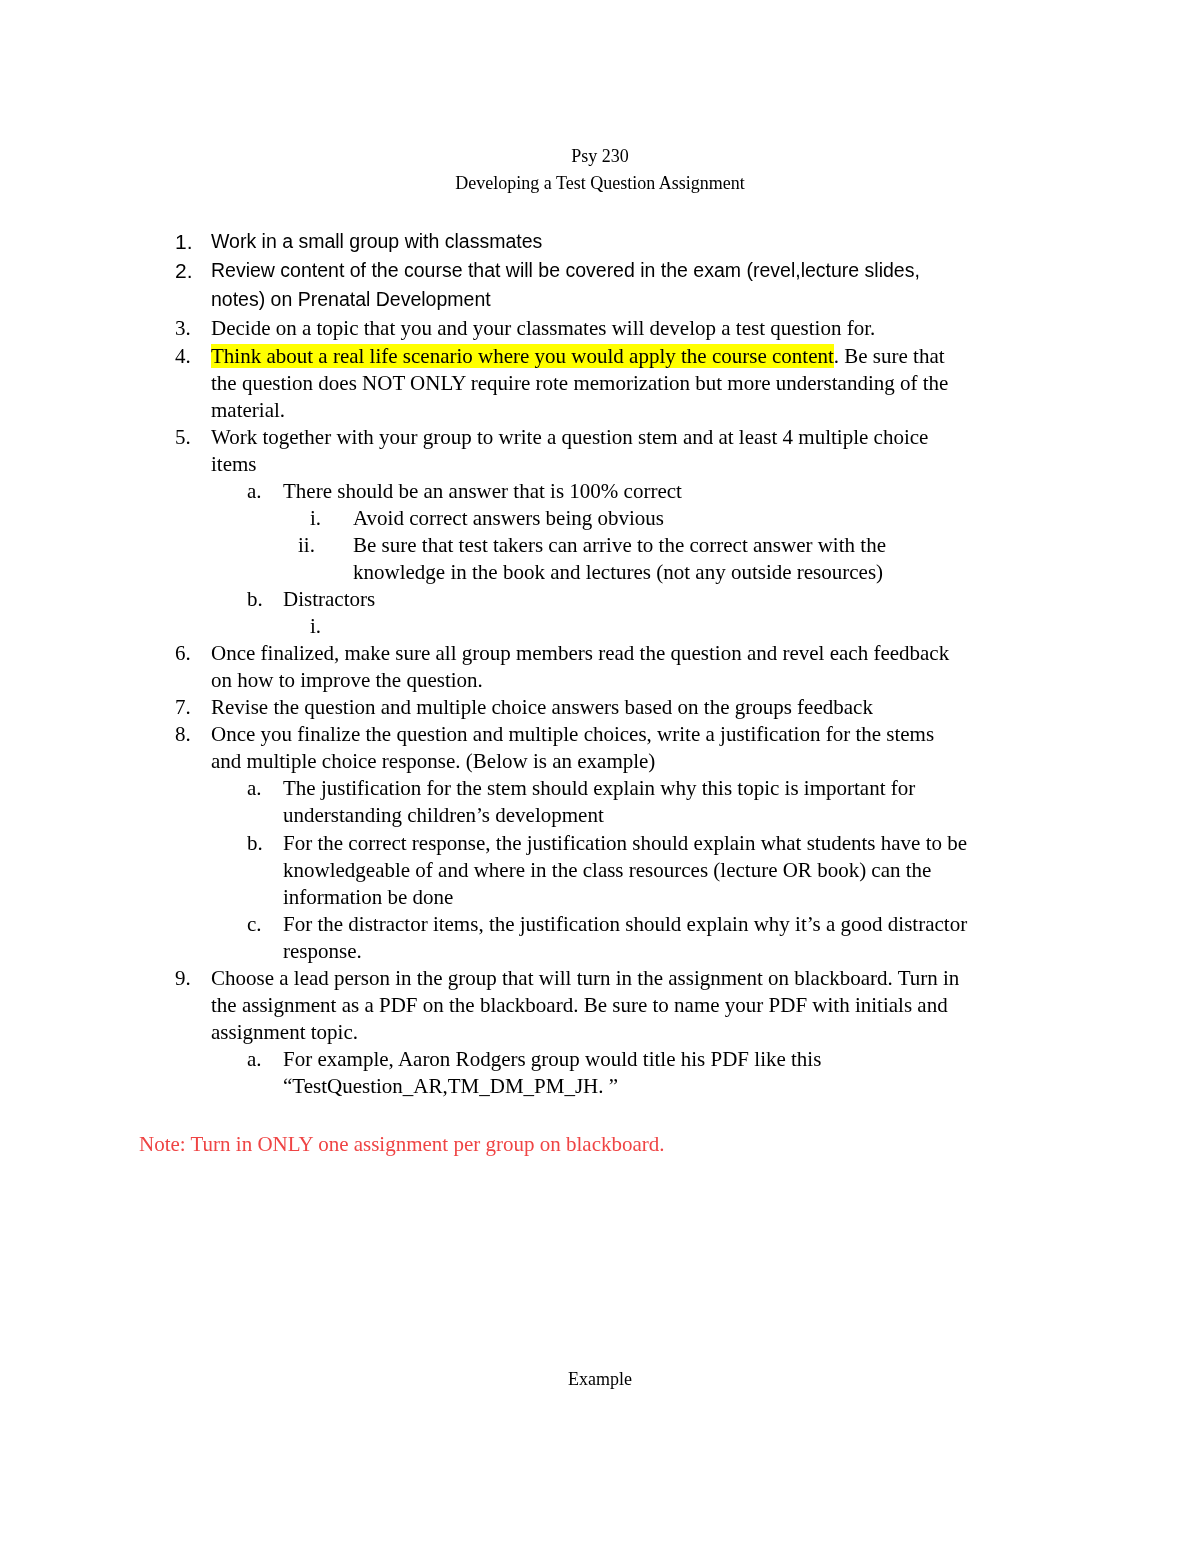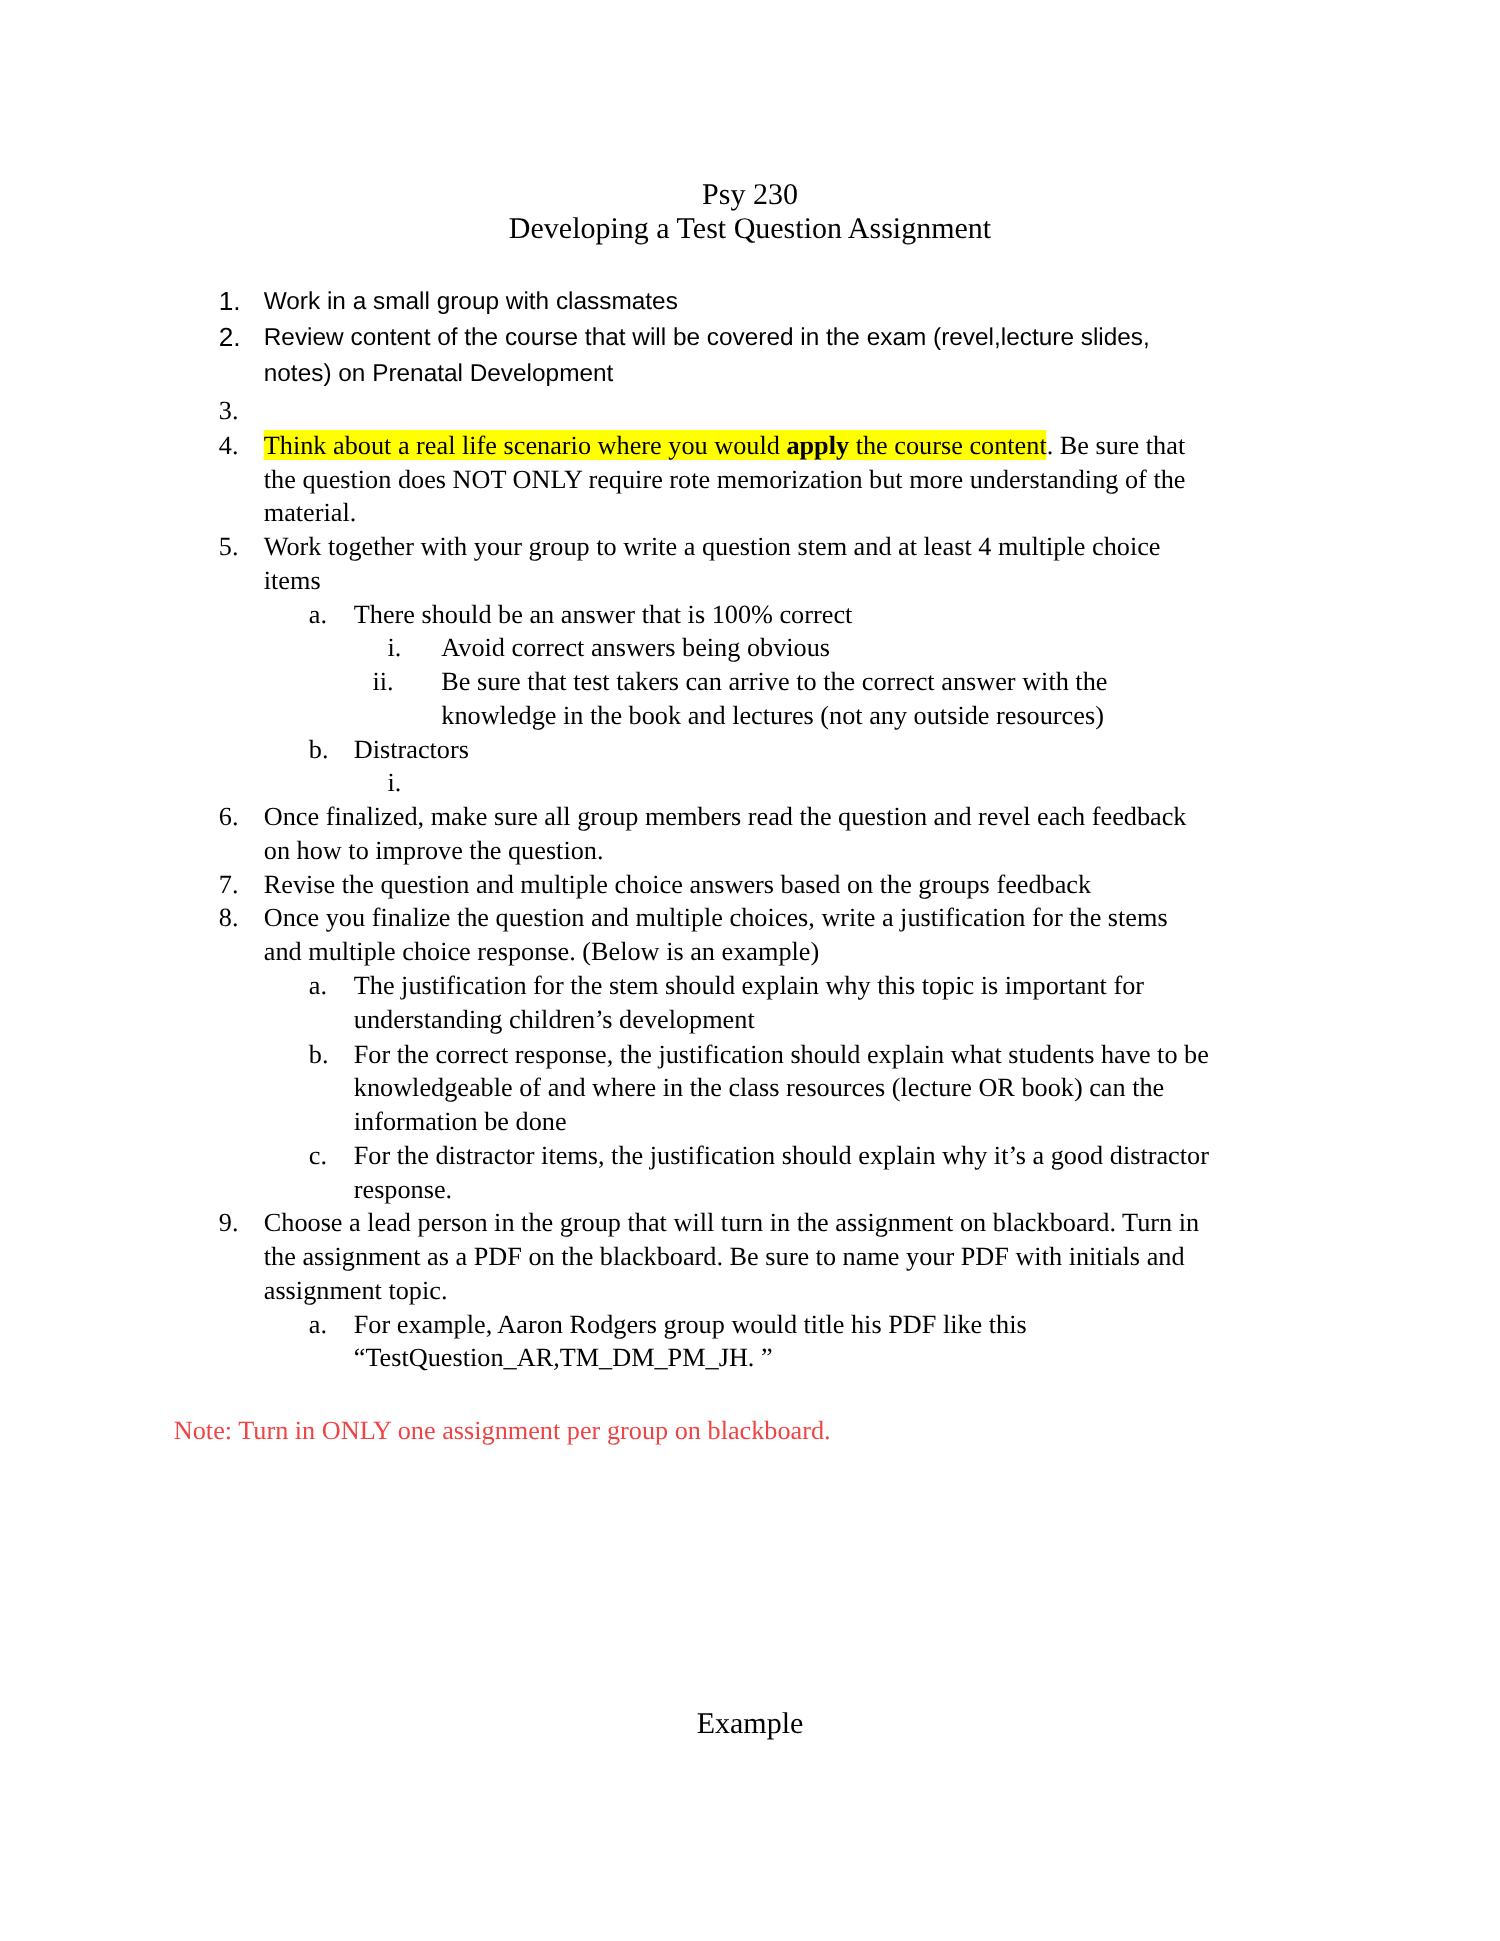--- a/index.html
+++ b/index.html
@@ -1,41 +1,42 @@
 <!DOCTYPE html>
 <html><head>
 <meta charset="utf-8">
 <style>
   html, body { margin: 0; padding: 0; background: #ffffff; }
   body { width: 1200px; height: 1553px; position: relative; overflow: hidden;
          font-family: "Liberation Serif", "DejaVu Serif", serif; color: #000; }
   .page { position: absolute; left: 0; top: 0; width: 1200px; height: 1553px; }
-  .title { position: absolute; left: 0; width: 1200px; text-align: center; font-size: 24px; line-height: 27px; }
+  .title { position: absolute; left: 0; width: 1200px; text-align: center; font-size: 18px; line-height: 27px; }
   .line { position: absolute; font-size: 21px; line-height: 27px; white-space: nowrap; }
   .sans { font-family: "Liberation Sans", "DejaVu Sans", sans-serif; font-size: 19.5px; }
   .num { position: absolute; font-size: 21px; line-height: 27px; }
   .hl { background: #ffff00; }
   .note { color: #ef4444; }
-  b { font-weight: bold; }
+  b { font-weight: normal; }
 </style>
 </head>
 <body>
 
 <div class="page">
   <div class="title" style="top:143px">Psy 230</div>
   <div class="title" style="top:170px">Developing a Test Question Assignment</div>
 
   <div class="num sans" style="left:175px;top:228px">1.</div>
   <div class="line sans" style="left:211px;top:228px">Work in a small group with classmates</div>
 
   <div class="num sans" style="left:175px;top:257px">2.</div>
   <div class="line sans" style="left:211px;top:286px">notes) on Prenatal Development</div>
   <div class="line sans" style="left:211px;top:257px">Review content of the course that will be covered in the exam (revel,lecture slides,</div>
 
   <div class="num" style="left:175px;top:315px">3.</div>
+  <div class="line" style="left:211px;top:315px">Decide on a topic that you and your classmates will develop a test question for.</div>
 
   <div class="num" style="left:175px;top:343px">4.</div>
   <div class="line" style="left:211px;top:343px"><span class="hl"><span>Think about a real life scenario where you would </span><b>apply</b><span> the course content</span></span><span>. Be sure that</span></div>
   <div class="line" style="left:211px;top:370px">the question does NOT ONLY require rote memorization but more understanding of the</div>
   <div class="line" style="left:211px;top:397px">material.</div>
 
   <div class="num" style="left:175px;top:424px">5.</div>
   <div class="line" style="left:211px;top:424px">Work together with your group to write a question stem and at least 4 multiple choice</div>
   <div class="line" style="left:211px;top:451px">items</div>
   <div class="num" style="left:247px;top:478px">a.</div>

